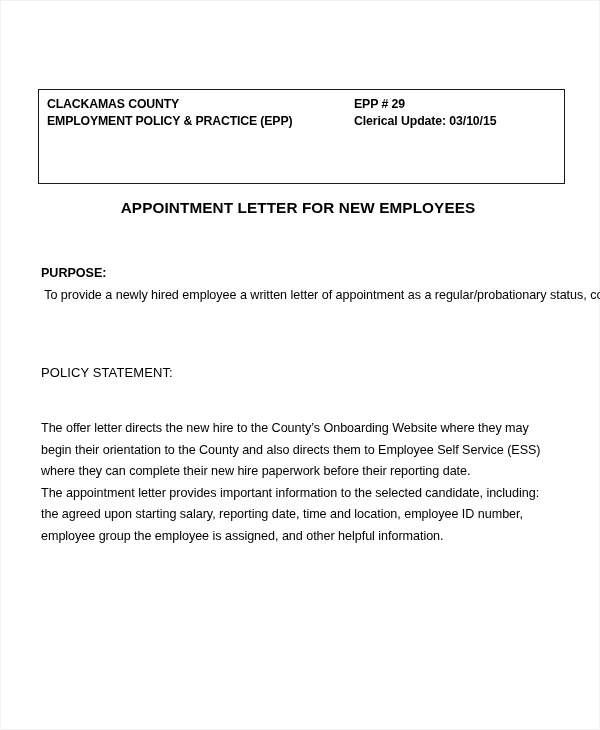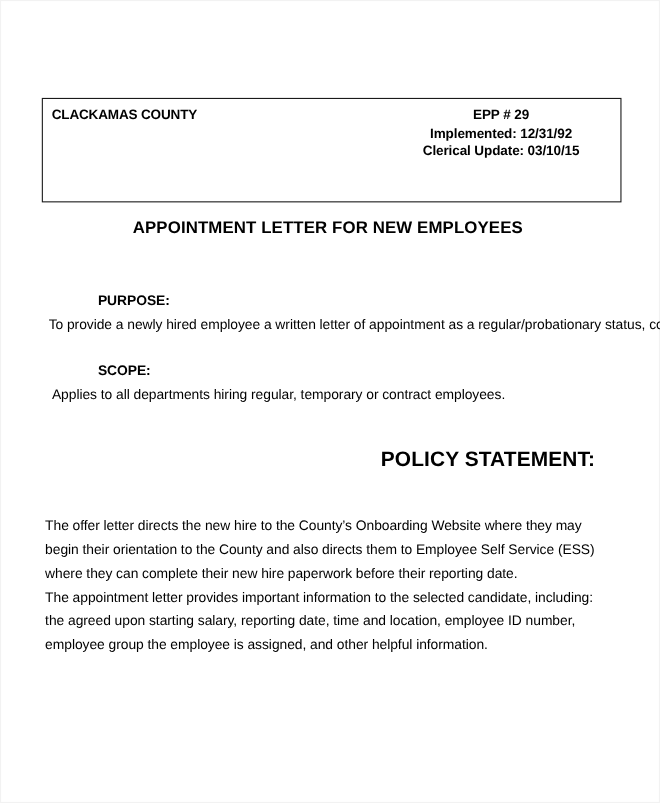--- a/index.html
+++ b/index.html
@@ -44,21 +44,21 @@
     box-sizing: border-box;
     width: 315px;
     padding: 6px 0 0 8px;
     height: 100%;
   }
   .header-cell-right {
     box-sizing: border-box;
     flex: 1;
     padding: 6px 7px 0 0;
     height: 100%;
-    text-align: center;
+    text-align: left;
   }
   .header-line {
     font-size: 12.3px;
     font-weight: bold;
     line-height: 16.5px;
     letter-spacing: -0.15px;
     white-space: nowrap;
   }
   .header-line-r {
     font-size: 12.3px;
@@ -90,68 +90,65 @@
 
   p.para {
     margin: 0;
     font-size: 12.6px;
     line-height: 21.5px;
     text-align: left;
     letter-spacing: -0.05px;
   }
   p.para b {
     font-weight: bold;
-    margin-left: 48px;
   }
 
   .gap-lg { height: 21px; }
   .gap-md { height: 17px; }
 
   p.note {
     margin: 0;
     font-size: 11.4px;
     line-height: 17.5px;
     letter-spacing: -0.05px;
   }
 
   .heading {
     margin: 0;
-    font-size: 19px;
-    font-weight: bold;
+    font-size: 13px;
+    font-weight: normal;
     letter-spacing: 0.1px;
-    text-align: right;
   }
 
   .nbsp-lead { white-space: pre; }
 </style>
 </head>
 <body>
 
 <div class="page">
 
   <div class="header-box">
     <div class="header-cell-left">
       <div class="header-line">CLACKAMAS COUNTY</div>
+      <div class="header-line">EMPLOYMENT POLICY &amp; PRACTICE (EPP)</div>
     </div>
     <div class="header-cell-right">
       <div class="header-line-r">EPP # 29</div>
-      <div class="header-line-r">Implemented: 12/31/92</div>
       <div class="header-line-r">Clerical Update: 03/10/15</div>
     </div>
   </div>
 
   <div class="doc-title">APPOINTMENT LETTER FOR NEW EMPLOYEES</div>
 
   <div class="body-text">
 
     <p class="para"><b>PURPOSE:</b><span class="nbsp-lead"> To provide a newly hired employee a written letter of appointment as a regular/probationary status, contract, or temporary employee, as a formality, after accepting a job offer.</span></p>
 
     <div class="gap-lg"></div>
 
-    <p class="para"><b>SCOPE:</b><span class="nbsp-lead">  Applies to all departments hiring regular, temporary or contract employees.</span></p>
 
     <div class="gap-md"></div>
 
 
     <div class="gap-lg"></div>
 
     <p class="heading">POLICY STATEMENT:</p>
 
     <div class="gap-lg"></div>
 

